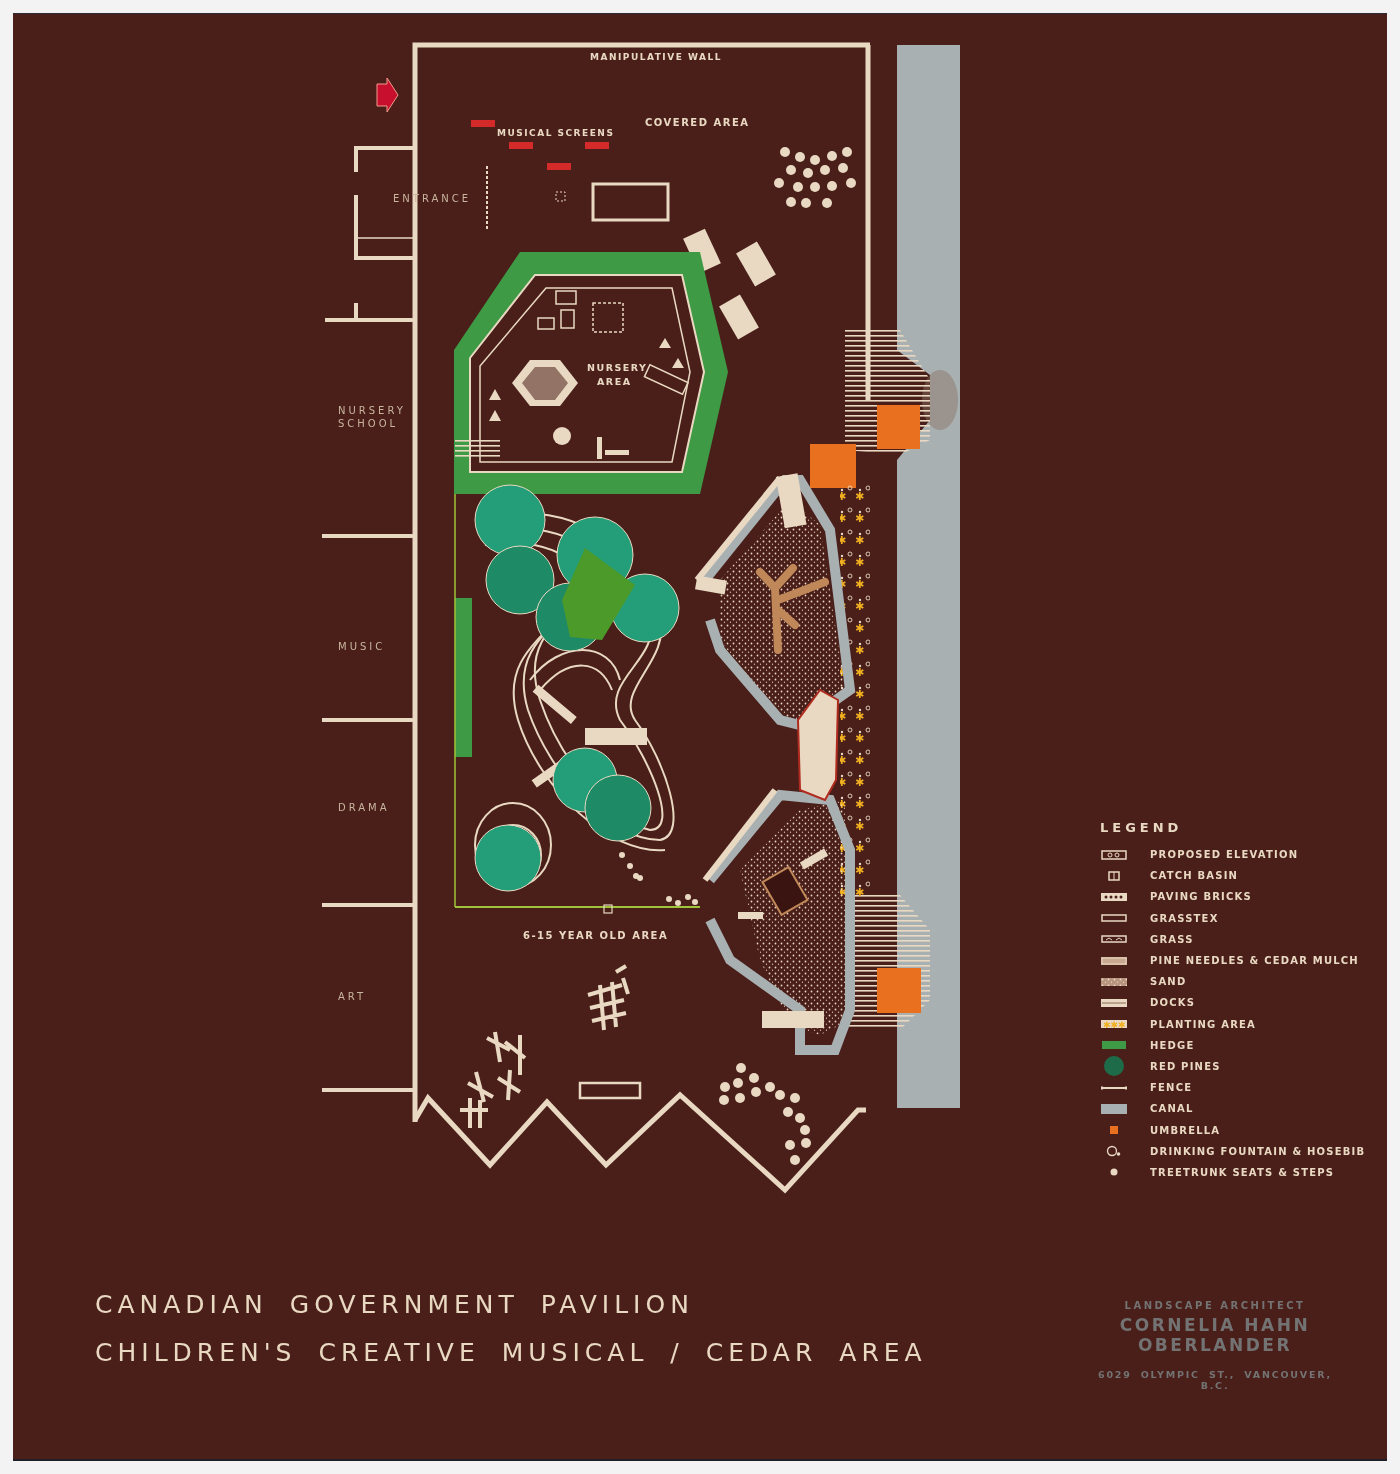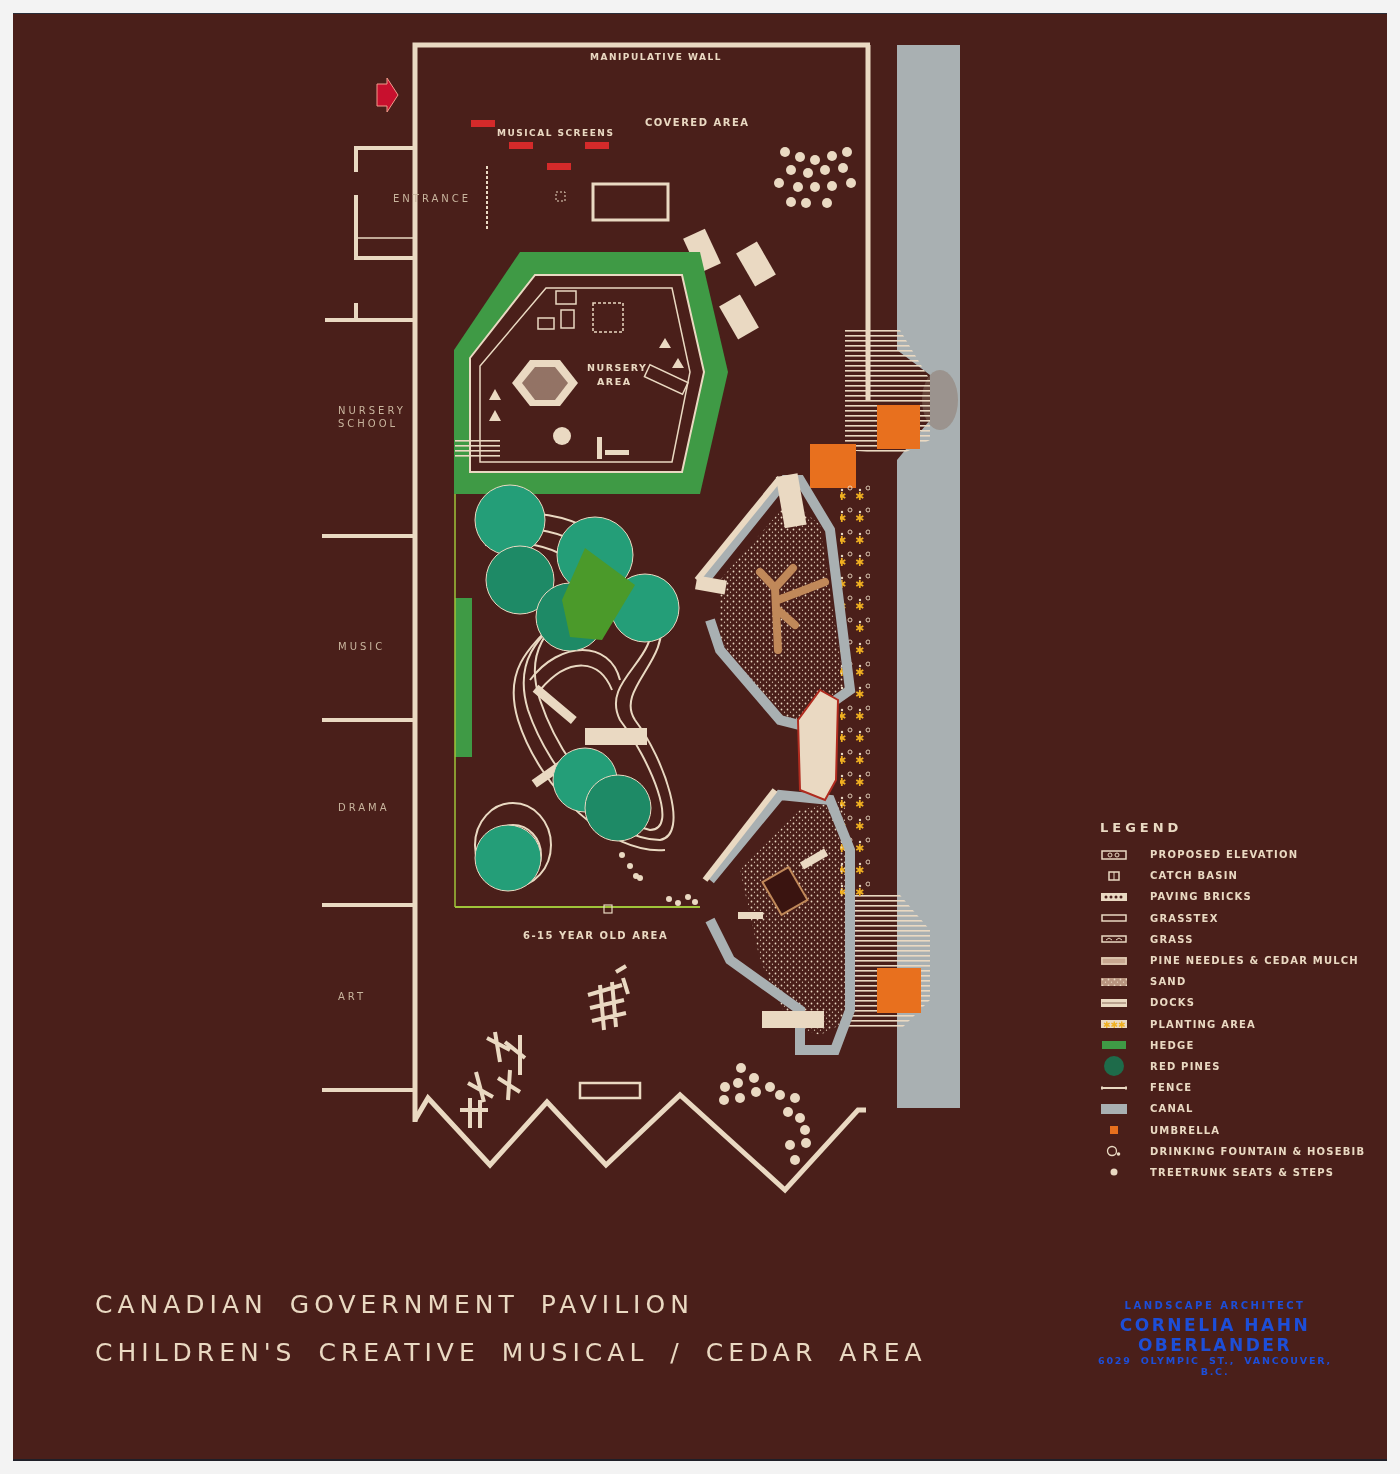--- a/index.html
+++ b/index.html
@@ -26,24 +26,24 @@
     position: absolute; left: 95px; color: #ead9c2; font-size: 25px;
     letter-spacing: 5px; font-weight: normal; white-space: nowrap;
     font-family: "DejaVu Sans", sans-serif;
   }
   .title span { margin-right: 22px; }
   .legend { position: absolute; left: 1100px; top: 820px; }
   .legend-title { color: #ead9c2; font-size: 13px; font-weight: bold; letter-spacing: 4px; margin-bottom: 9px; }
   .legend-row { display: flex; align-items: center; height: 21.2px; }
   .swatch { width: 28px; height: 12px; display: flex; align-items: center; justify-content: center; margin-right: 22px; }
   .legend-label { color: #ead9c2; font-size: 10px; font-weight: bold; letter-spacing: 1.2px; white-space: nowrap; }
-  .credit { position: absolute; left: 1085px; top: 1300px; width: 260px; text-align: center; color: #1d4ed8; font-weight: bold; }
+  .credit { position: absolute; left: 1085px; top: 1300px; width: 260px; text-align: center; color: #737373; font-weight: bold; }
   .credit .role { font-size: 10px; letter-spacing: 2.5px; }
   .credit .name { font-size: 17px; letter-spacing: 2.5px; margin-top: 4px; }
-  .credit .addr { font-size: 9.5px; letter-spacing: 1.8px; word-spacing: 4px; }
+  .credit .addr { font-size: 9.5px; letter-spacing: 1.8px; margin-top: 14px; word-spacing: 4px; }
 </style>
 </head>
 <body>
 
 <div class="sheet"></div>
 
 <svg class="plan" viewBox="0 0 1400 1474" xmlns="http://www.w3.org/2000/svg">
   <defs>
     <pattern id="dots" width="6" height="6" patternUnits="userSpaceOnUse">
       <circle cx="1.5" cy="1.5" r="0.9" fill="#ead9c2"></circle>

